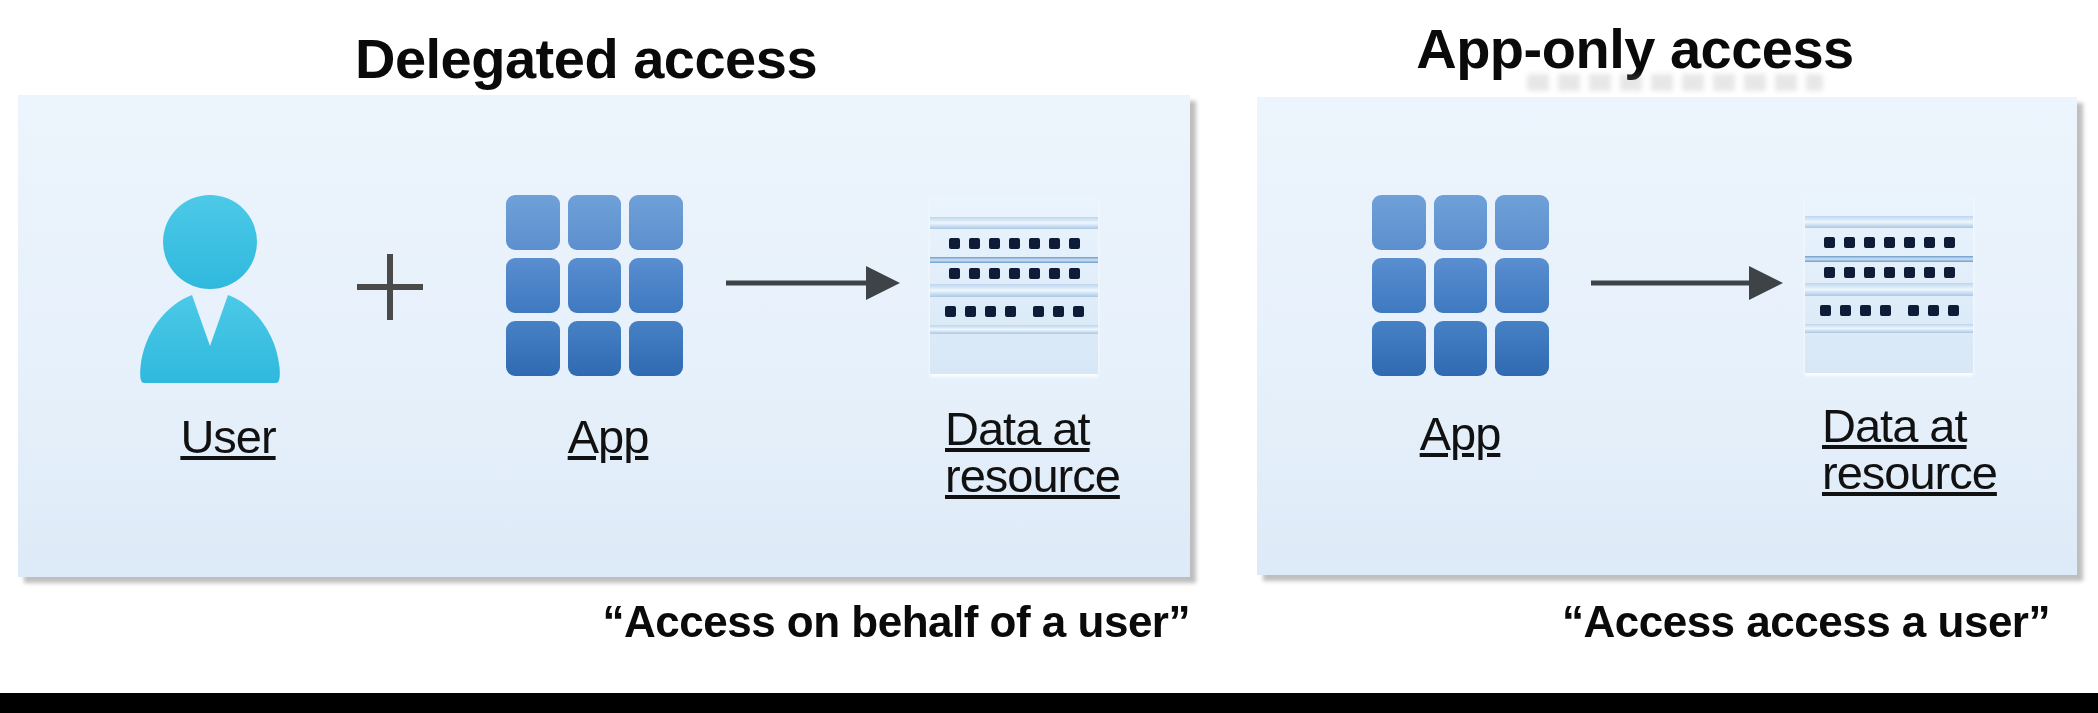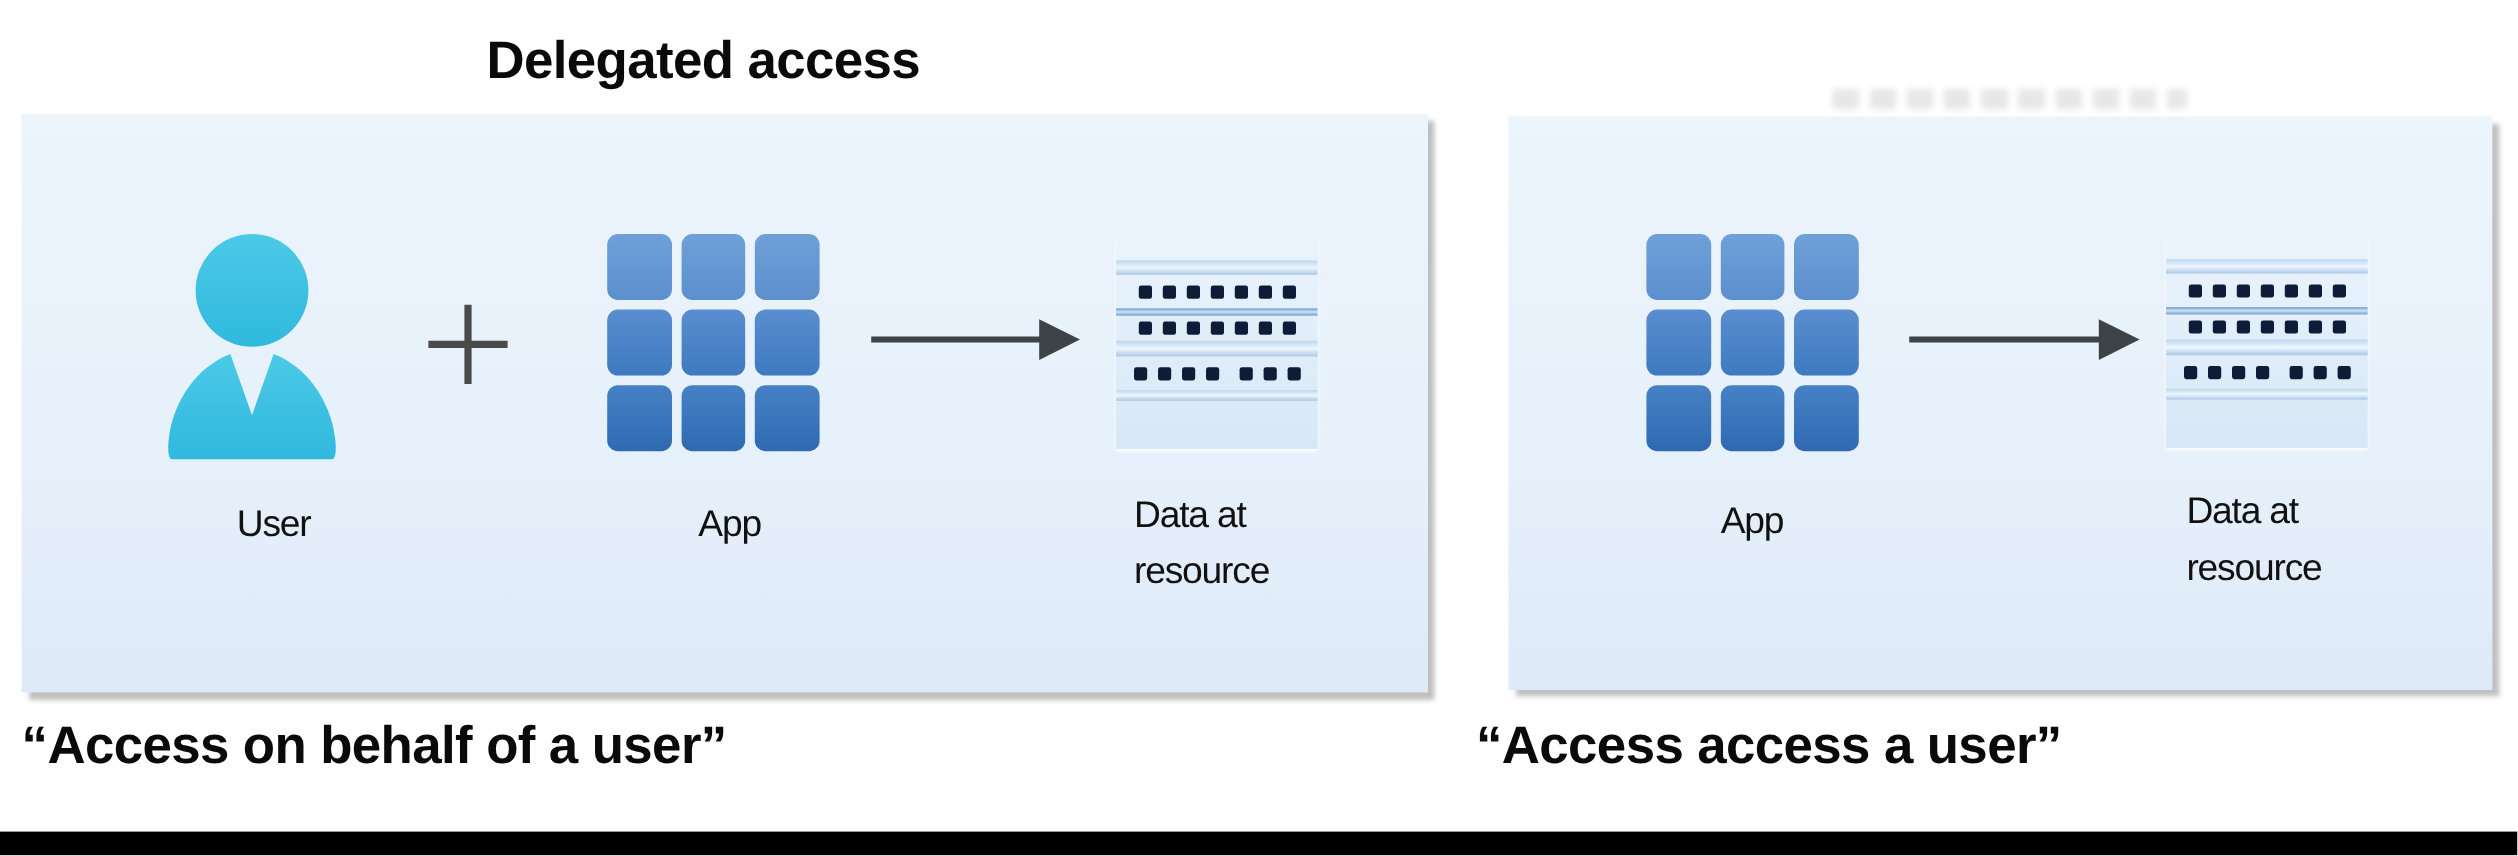--- a/index.html
+++ b/index.html
@@ -5,25 +5,25 @@
   * { margin:0; padding:0; box-sizing:border-box; }
   body { background:#ffffff; font-family:"Liberation Sans", sans-serif; }
   .canvas {
     position:relative; width:2098px; height:713px;
     background:#ffffff; overflow:hidden;
   }
 
   
   .big-title {
     position:absolute; text-align:center;
-    font-size:44px; font-weight:800; color:#0a0a0a;
+    font-size:56px; font-weight:800; color:#0a0a0a;
     letter-spacing:-0.5px;
   }
   .caption {
-    position:absolute; text-align:left;
+    position:absolute; text-align:right;
     font-size:44px; font-weight:800; color:#0a0a0a;
     letter-spacing:-0.5px;
   }
   .ghost-artifact {
     position:absolute; left:1527px; top:74px; width:296px; height:17px;
     background:repeating-linear-gradient(90deg,
       rgba(140,140,140,0.38) 0 22px, rgba(140,140,140,0.0) 22px 31px);
     filter:blur(2.5px); border-radius:4px; opacity:0.55;
   }
 
@@ -31,22 +31,22 @@
   .panel {
     position:absolute;
     background:linear-gradient(180deg, #ecf4fc 0%, #e7f1fb 55%, #ddeaf7 100%);
     box-shadow:6px 6px 4px rgba(110,110,110,0.45);
   }
   .panel-left  { left:18px;   top:95px; width:1172px; height:482px; }
   .panel-right { left:1257px; top:97px; width:820px;  height:478px; }
 
   
   .item-label {
-    position:absolute; color:#111; font-size:31px; font-weight:400;
-    letter-spacing:-1px; line-height:47px;
+    position:absolute; color:#111; font-size:47px; font-weight:400;
+    letter-spacing:-1px; line-height:47px;text-decoration:underline;
   }
   .center-label { text-align:center; }
 
   
   .person-icon { position:absolute; width:164px; height:190px; }
 
   
   .plus-icon { position:absolute; width:70px; height:70px; }
 
   
@@ -92,20 +92,21 @@
     position:absolute; left:0; top:693px; width:2098px; height:20px;
     background:#000;
   }
 </style>
 </head>
 <body>
 
 <div class="canvas">
 
   <div class="big-title" style="left:0px; top:26px; width:1172px;">Delegated access</div>
+  <div class="big-title" style="left:1225px; top:16px; width:820px;">App-only access</div>
   <div class="ghost-artifact"></div>
 
   <div class="panel panel-left">
 
     <svg class="person-icon" style="left:110px; top:98px;" viewBox="0 0 164 190">
       <defs>
         <linearGradient id="cy" x1="0" y1="0" x2="0" y2="1">
           <stop offset="0" stop-color="#4cc9e7"></stop>
           <stop offset="1" stop-color="#2fb9dd"></stop>
         </linearGradient>

